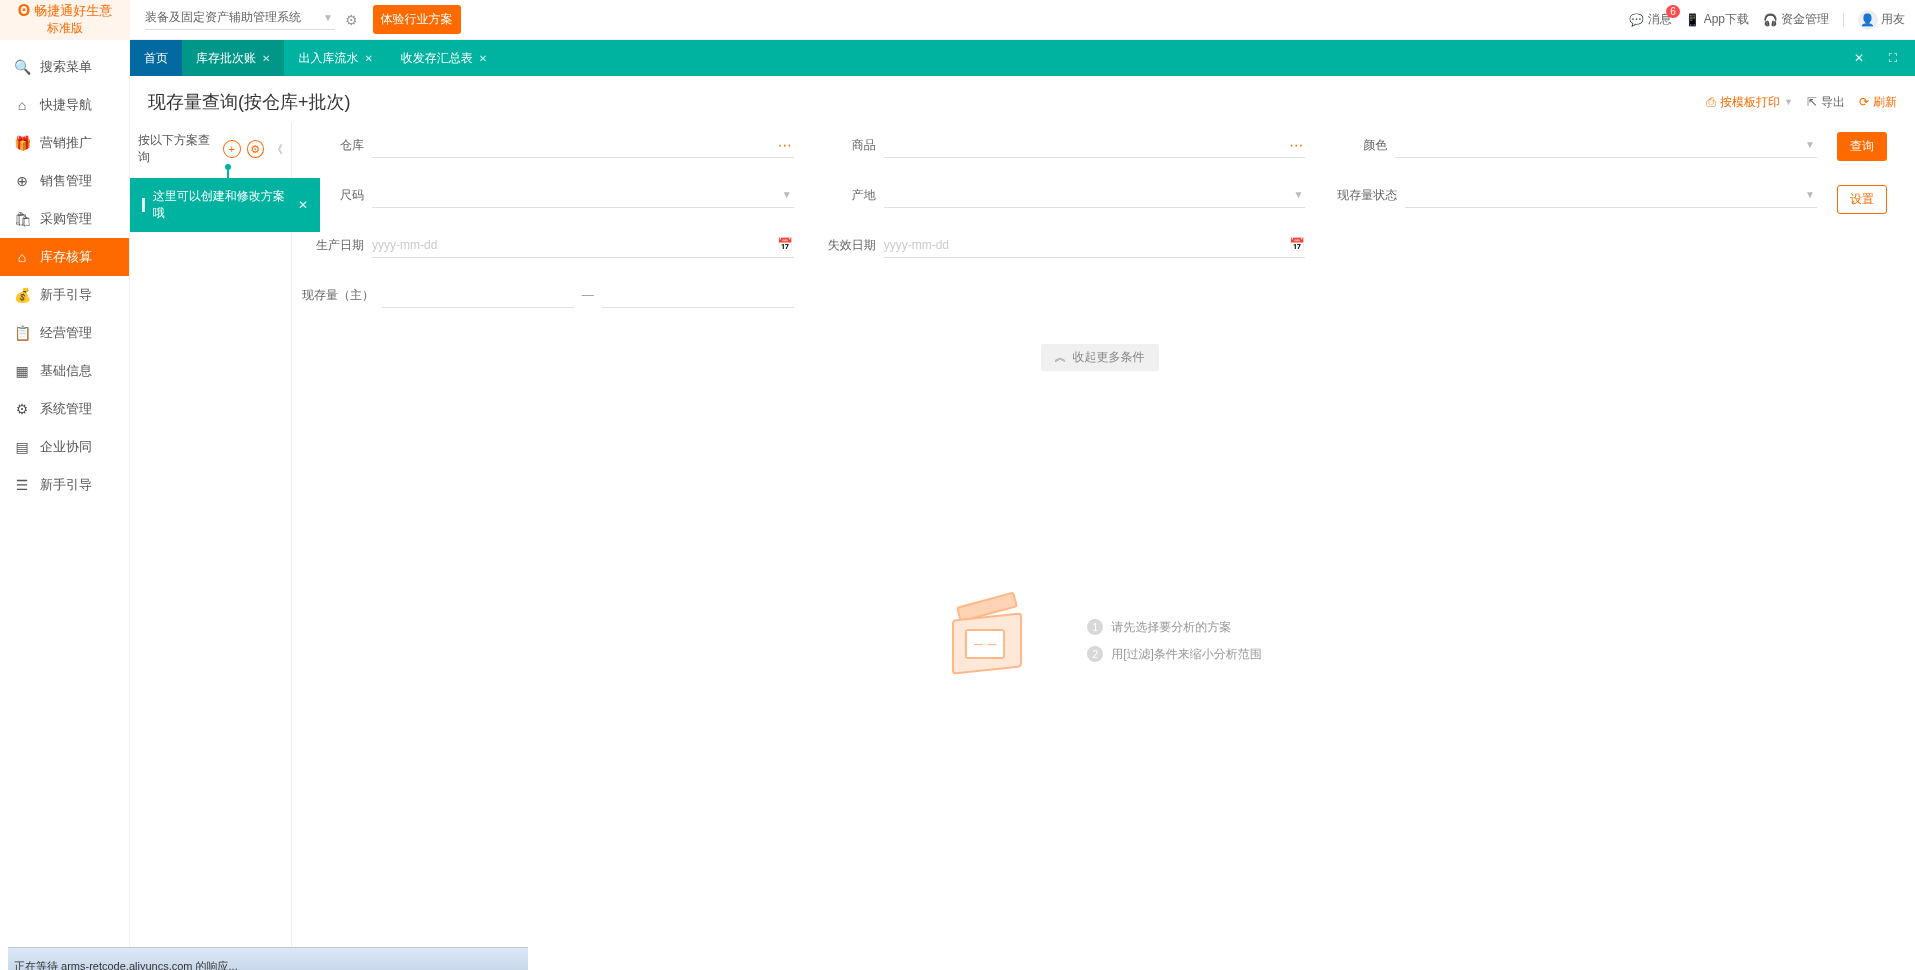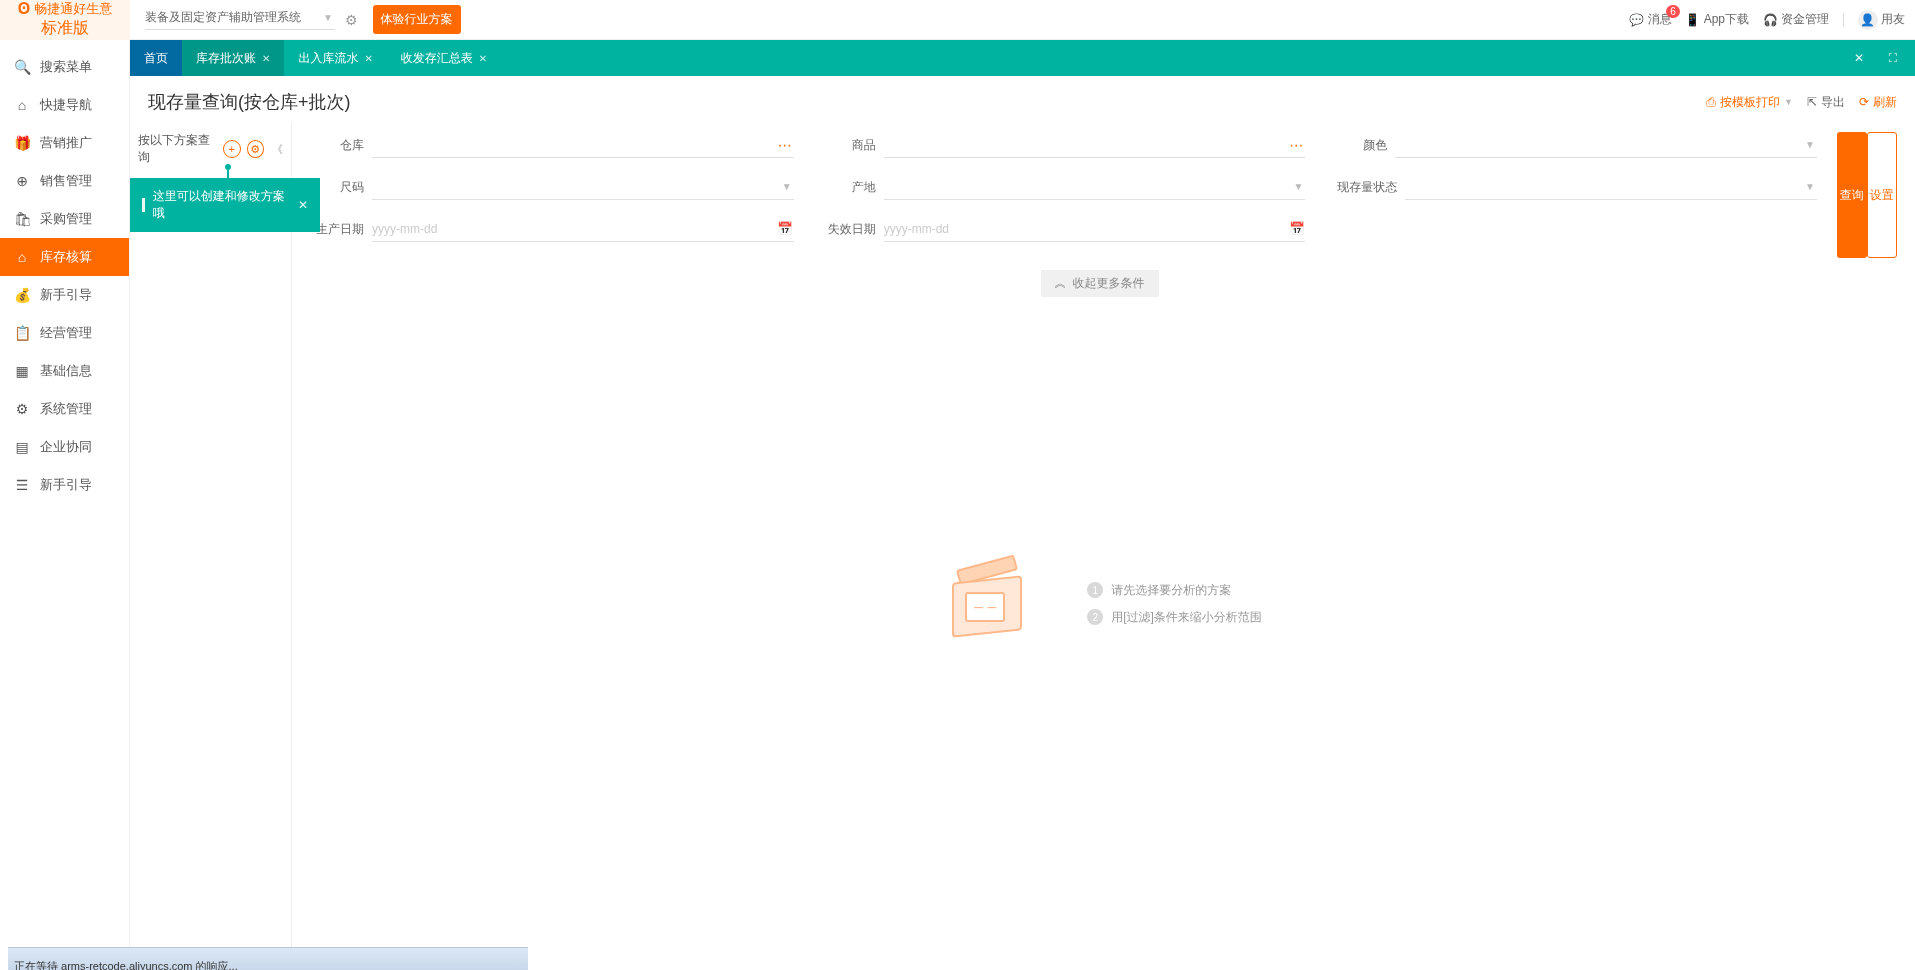--- a/index.html
+++ b/index.html
@@ -5,21 +5,21 @@
 * { margin: 0; padding: 0; box-sizing: border-box; font-family: "Microsoft YaHei", Arial, sans-serif; }
 body { background: #fff; font-size: 12px; color: #333; overflow: hidden; }
 .app { display: flex; flex-direction: column; height: 100vh; }
 
 
 .topbar { display: flex; align-items: center; height: 40px; border-bottom: 1px solid #eee; padding: 0 10px 0 0; }
 .logo-box { width: 130px; height: 40px; display: flex; flex-direction: column; align-items: center; justify-content: center; background: #fff5ed; }
 .logo-row { display: flex; align-items: center; gap: 4px; }
 .logo-b { color: #ff6a00; font-weight: bold; font-size: 16px; }
 .logo-text { color: #ff6a00; font-size: 13px; font-weight: 500; }
-.logo-sub { color: #ff6a00; font-size: 16px; }
+.logo-sub { color: #ff6a00; font-size: 12px; }
 .sys-select { margin-left: 15px; display: flex; align-items: center; font-size: 12px; color: #666; border-bottom: 1px solid #ddd; padding-bottom: 3px; width: 190px; justify-content: space-between; }
 .gear { margin-left: 10px; color: #999; font-size: 14px; cursor: pointer; }
 .orange-btn { margin-left: 15px; background: #ff6a00; color: #fff; border: none; padding: 6px 8px; border-radius: 3px; font-size: 12px; cursor: pointer; }
 .top-right { margin-left: auto; display: flex; align-items: center; gap: 14px; color: #666; font-size: 12px; }
 .top-right-item { display: flex; align-items: center; gap: 3px; cursor: pointer; position: relative; }
 .badge { position: absolute; top: -6px; right: -8px; background: #ff4d4f; color: #fff; border-radius: 8px; font-size: 10px; padding: 0 4px; line-height: 13px; }
 .avatar { width: 20px; height: 20px; border-radius: 50%; background: #eee; display: flex; align-items: center; justify-content: center; color: #999; }
 .vdiv { width: 1px; height: 14px; background: #ddd; }
 
 
@@ -65,24 +65,24 @@
 .pointer-dot { position: absolute; left: 95px; top: 42px; width: 6px; height: 6px; background: #00b3a1; border-radius: 50%; }
 .pointer-line { position: absolute; left: 97px; top: 48px; width: 2px; height: 10px; background: #00b3a1; }
 .tooltip { position: absolute; left: 0px; top: 56px; background: #00b3a1; color: #fff; font-size: 12px; padding: 10px 12px; display: flex; align-items: center; gap: 8px; width: 190px; z-index: 5; }
 .tooltip .bar { width: 3px; height: 14px; background: rgba(255,255,255,0.9); }
 .tooltip .x { margin-left: auto; cursor: pointer; font-size: 12px; opacity: 0.9; }
 
 
 .form-area { flex: 1; padding: 10px 18px 0 10px; display: flex; flex-direction: column; min-width: 0; }
 .form-grid { display: flex; gap: 20px; margin-bottom: 2px; }
 .form-col { flex: 1; }
-.action-col { width: 60px; display: flex; flex-direction: row; gap: 0; }
+.action-col { width: 60px; display: flex; flex-direction: column; gap: 24px; }
 .btn-primary { background: #ff6a00; color: #fff; border: none; padding: 6px 0; border-radius: 3px; font-size: 12px; cursor: pointer; width: 50px; text-align: center; }
 .btn-ghost { background: #fff; color: #ff6a00; border: 1px solid #ff6a00; padding: 5px 0; border-radius: 3px; font-size: 12px; cursor: pointer; width: 50px; text-align: center; }
-.form-row { display: flex; align-items: center; margin-bottom: 16px; }
+.form-row { display: flex; align-items: center; margin-bottom: 24px; }
 .form-label { width: 70px; text-align: right; color: #666; font-size: 12px; padding-right: 8px; white-space: nowrap; }
 .form-label.wide { width: 80px; }
 .form-input-wrap { flex: 1; border-bottom: 1px solid #e0e0e0; display: flex; align-items: center; height: 26px; }
 .form-input { border: none; outline: none; flex: 1; font-size: 12px; color: #333; background: transparent; }
 .form-input::placeholder { color: #ccc; }
 .suffix-icon { color: #ff6a00; font-size: 14px; cursor: pointer; padding: 0 2px; }
 .suffix-chev { color: #bbb; font-size: 10px; cursor: pointer; padding: 0 2px; }
 .suffix-cal { color: #ff6a00; font-size: 13px; cursor: pointer; }
 .range-row { display: flex; align-items: center; }
 .range-row .form-input-wrap { flex: 1; }
@@ -284,20 +284,30 @@
                   <span class="suffix-chev">▼</span>
                 </div>
               </div>
               <div class="form-row">
                 <div class="form-label">生产日期</div>
                 <div class="form-input-wrap">
                   <input class="form-input" placeholder="yyyy-mm-dd" style="">
                   <span class="suffix-cal">📅</span>
                 </div>
               </div>
+              <div class="form-row range-row">
+                <div class="form-label wide">现存量（主）</div>
+                <div class="form-input-wrap">
+                  <input class="form-input" style="">
+                </div>
+                <span class="range-sep">—</span>
+                <div class="form-input-wrap">
+                  <input class="form-input" style="">
+                </div>
+              </div>
             </div>
 
             <div class="form-col">
               <div class="form-row">
                 <div class="form-label">商品</div>
                 <div class="form-input-wrap">
                   <input class="form-input" style="">
                   <span class="suffix-icon">⋯</span>
                 </div>
               </div>

